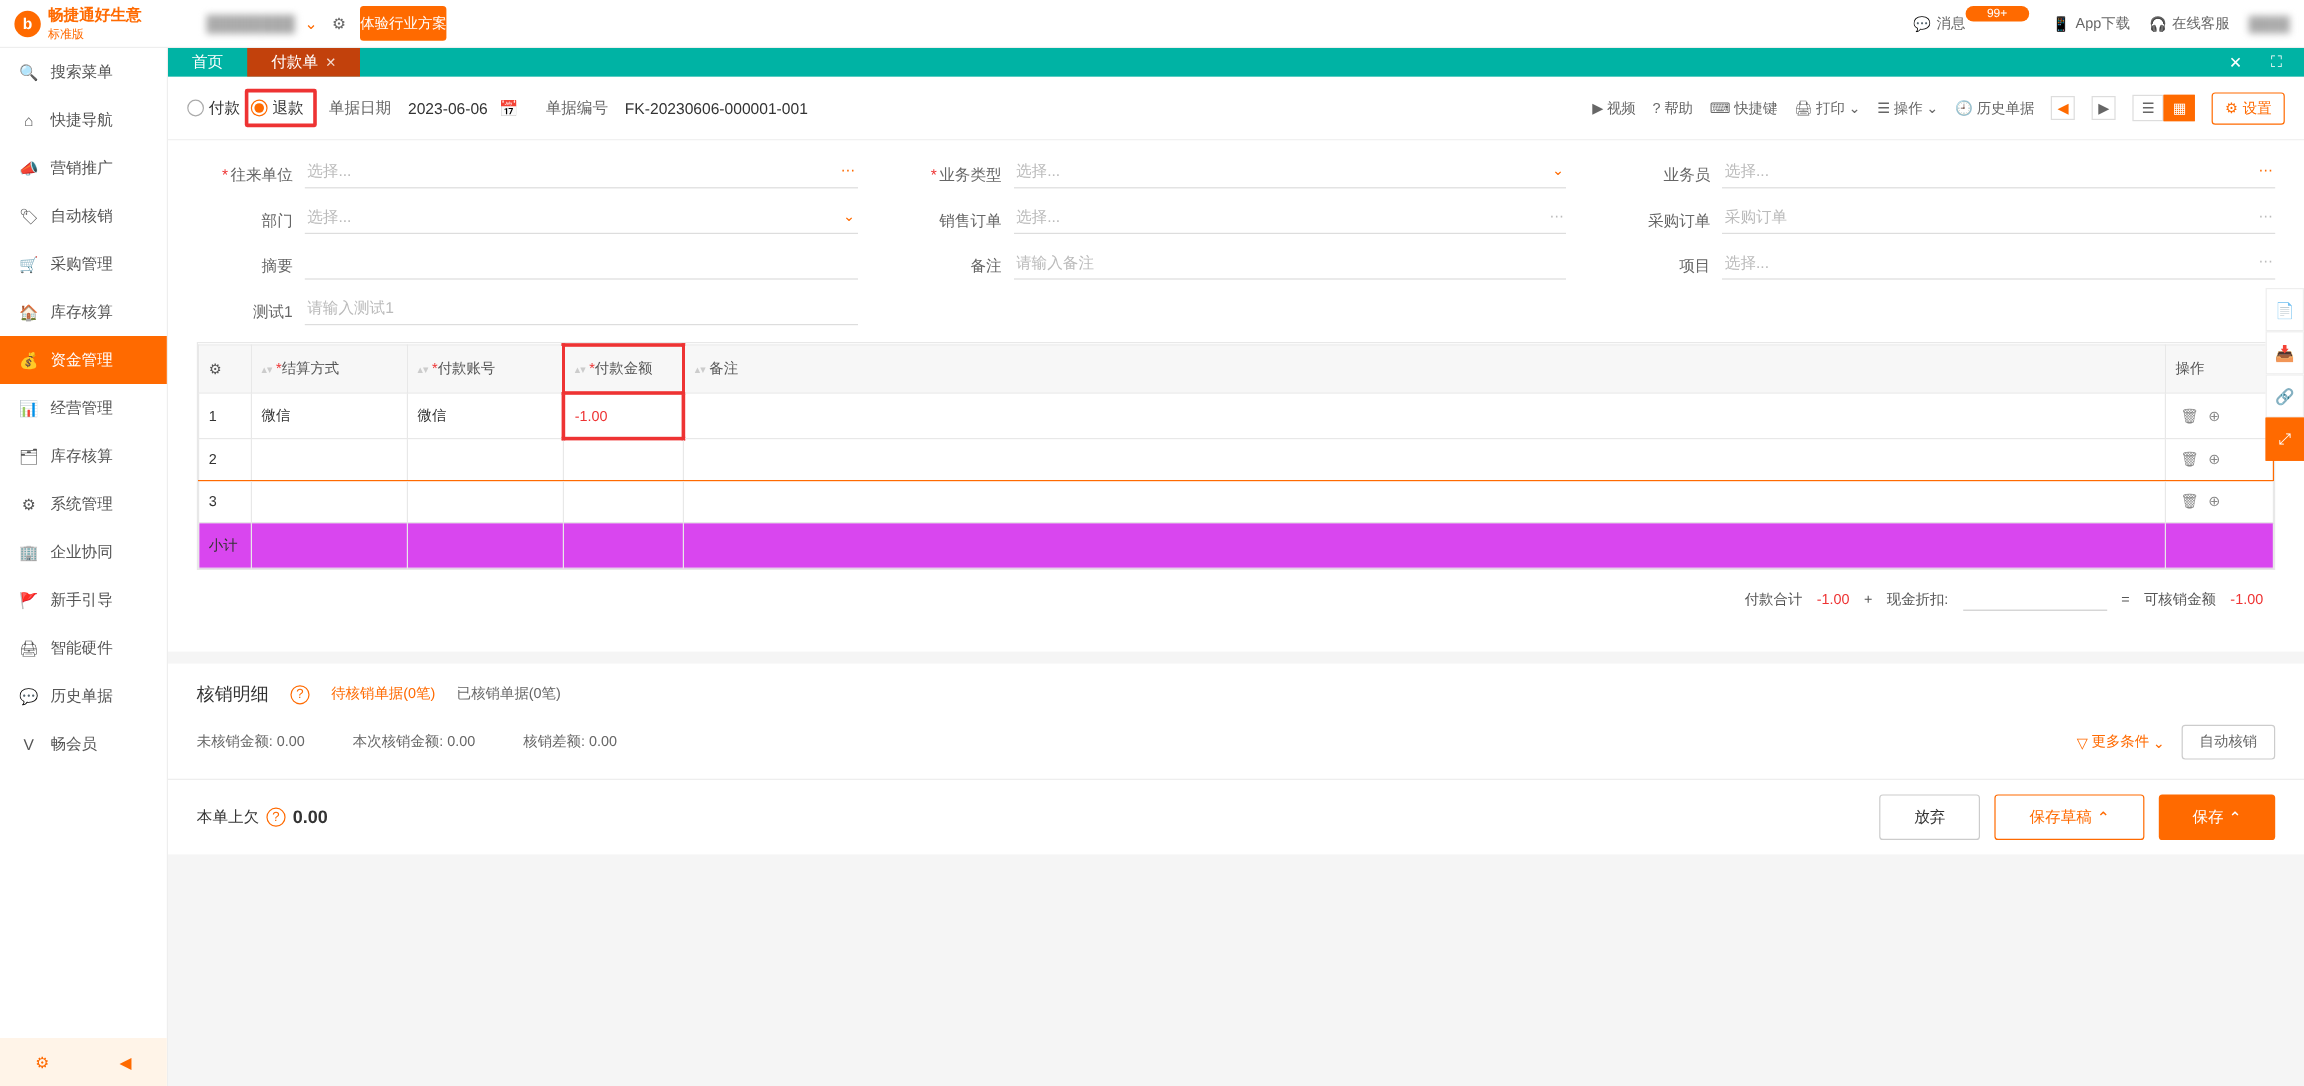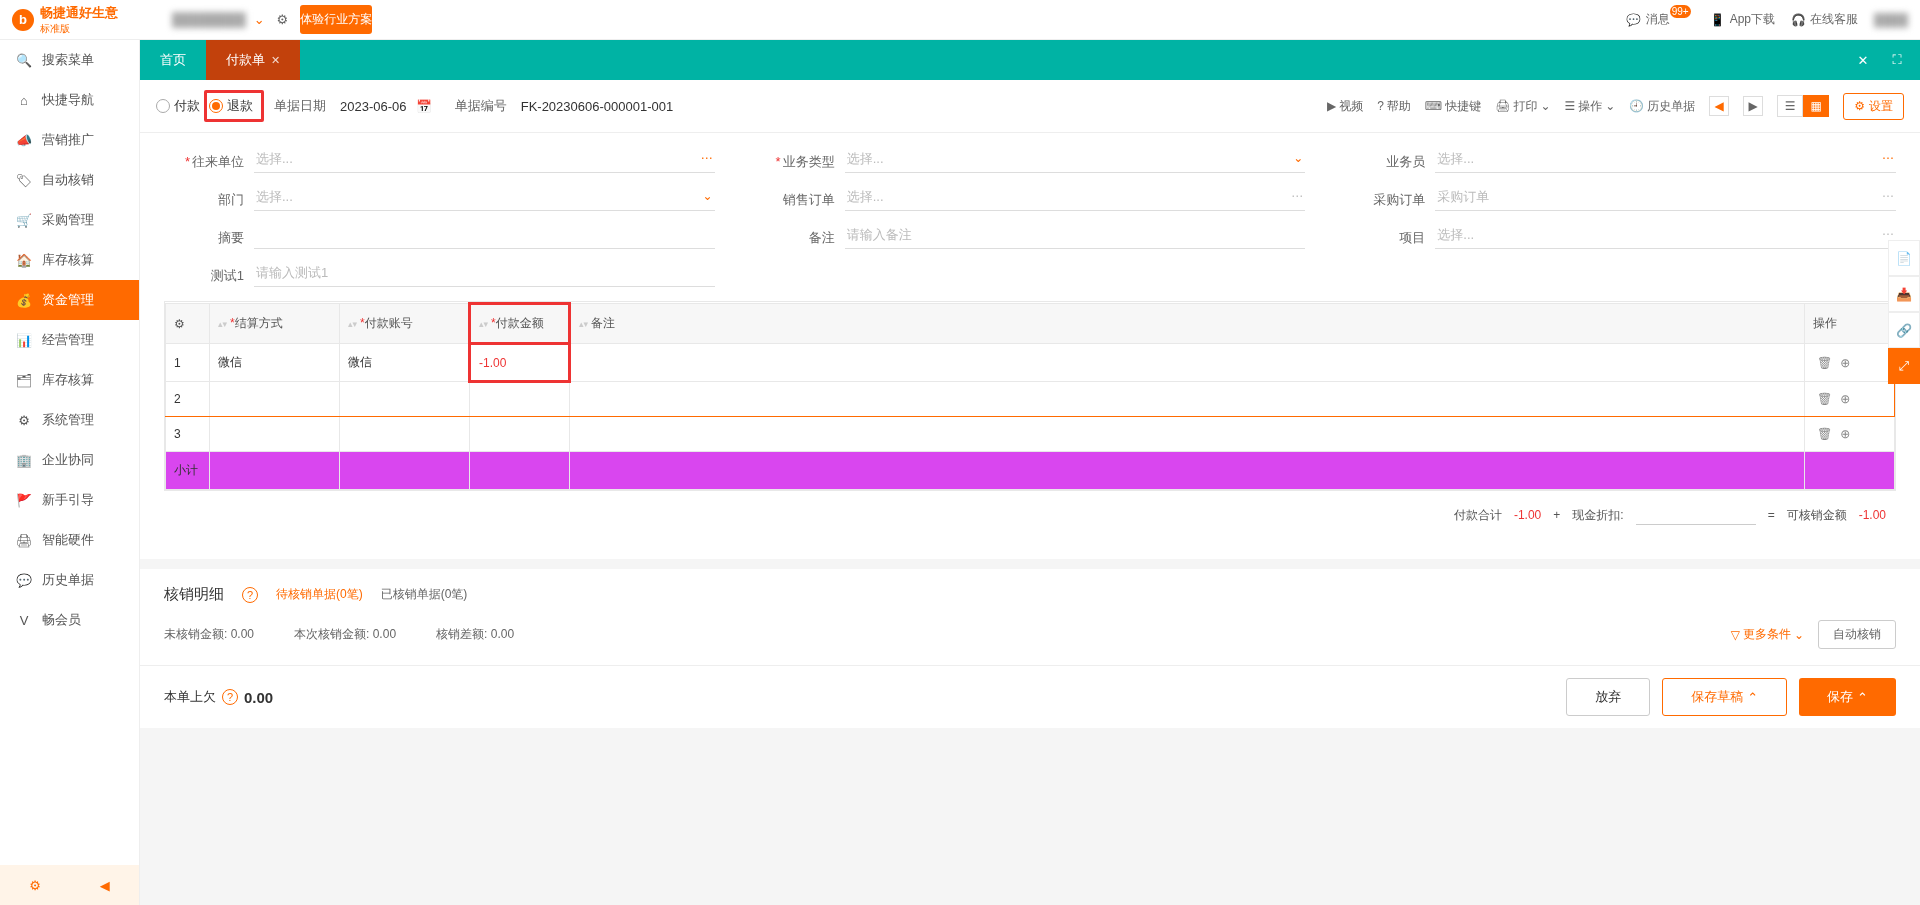--- a/index.html
+++ b/index.html
@@ -10,38 +10,38 @@
 .topbar{height:40px;background:#fff;display:flex;align-items:center;padding:0 12px;border-bottom:1px solid #eee;}
 .logo{display:flex;align-items:center;gap:6px;width:140px;}
 .logo-icon{width:22px;height:22px;background:#ff6a00;border-radius:50%;display:flex;align-items:center;justify-content:center;color:#fff;font-weight:bold;}
 .logo-text{color:#ff6a00;font-size:13px;font-weight:bold;}
 .logo-sub{color:#ff6a00;font-size:10px;}
 .company-sel{margin-left:20px;display:flex;align-items:center;gap:8px;color:#999;}
 .chevron-down{color:#ff6a00;}
 .gear{color:#666;margin:0 12px;cursor:pointer;}
 .trial-btn{background:#ff6a00;color:#fff;padding:6px 0;border-radius:3px;font-size:12px;cursor:pointer;}
 .topbar-right{margin-left:auto;display:flex;align-items:center;gap:16px;color:#666;font-size:12px;}
-.badge{background:#ff6a00;color:#fff;font-size:10px;padding:1px 2px;border-radius:8px;position:relative;top:-8px;left:-4px;}
+.badge{background:#ff6a00;color:#fff;font-size:10px;padding:1px 18px;border-radius:8px;position:relative;top:-8px;left:-4px;}
 .tr-item{display:flex;align-items:center;gap:4px;cursor:pointer;}
 
 
 .body{display:flex;flex:1;min-height:0;}
 
 
 .sidebar{width:140px;background:#fff;border-right:1px solid #eee;display:flex;flex-direction:column;}
 .side-item{display:flex;align-items:center;gap:10px;padding:11px 16px;color:#555;cursor:pointer;font-size:13px;}
 .side-item.active{background:#ff6a00;color:#fff;}
 .side-icon{width:16px;height:16px;display:inline-flex;align-items:center;justify-content:center;}
 .side-bottom{margin-top:auto;background:#fff4e8;height:40px;display:flex;align-items:center;justify-content:space-around;color:#ff6a00;}
 
 
 .main{flex:1;display:flex;flex-direction:column;min-width:0;position:relative;}
 
 
-.tabs{height:40px;background:#00b3a4;display:flex;align-items:center;color:#fff;}
+.tabs{height:24px;background:#00b3a4;display:flex;align-items:center;color:#fff;}
 .tab{padding:0 20px;height:100%;display:flex;align-items:center;gap:6px;cursor:pointer;}
 .tab.active{background:#c2410c;}
 .tab-close{font-size:11px;opacity:.8;}
 .tabs-right{margin-left:auto;display:flex;align-items:center;gap:8px;padding-right:10px;}
 .tabs-icn{width:26px;height:26px;display:flex;align-items:center;justify-content:center;cursor:pointer;}
 
 
 .toolbar{background:#fff;padding:10px 16px;display:flex;align-items:center;gap:10px;border-bottom:1px solid #eee;}
 .radio-grp{display:flex;align-items:center;gap:4px;border:3px solid #e33;padding:4px 8px 4px 2px;border-radius:2px;}
 .radio{width:14px;height:14px;border:1px solid #aaa;border-radius:50%;display:inline-block;position:relative;}

